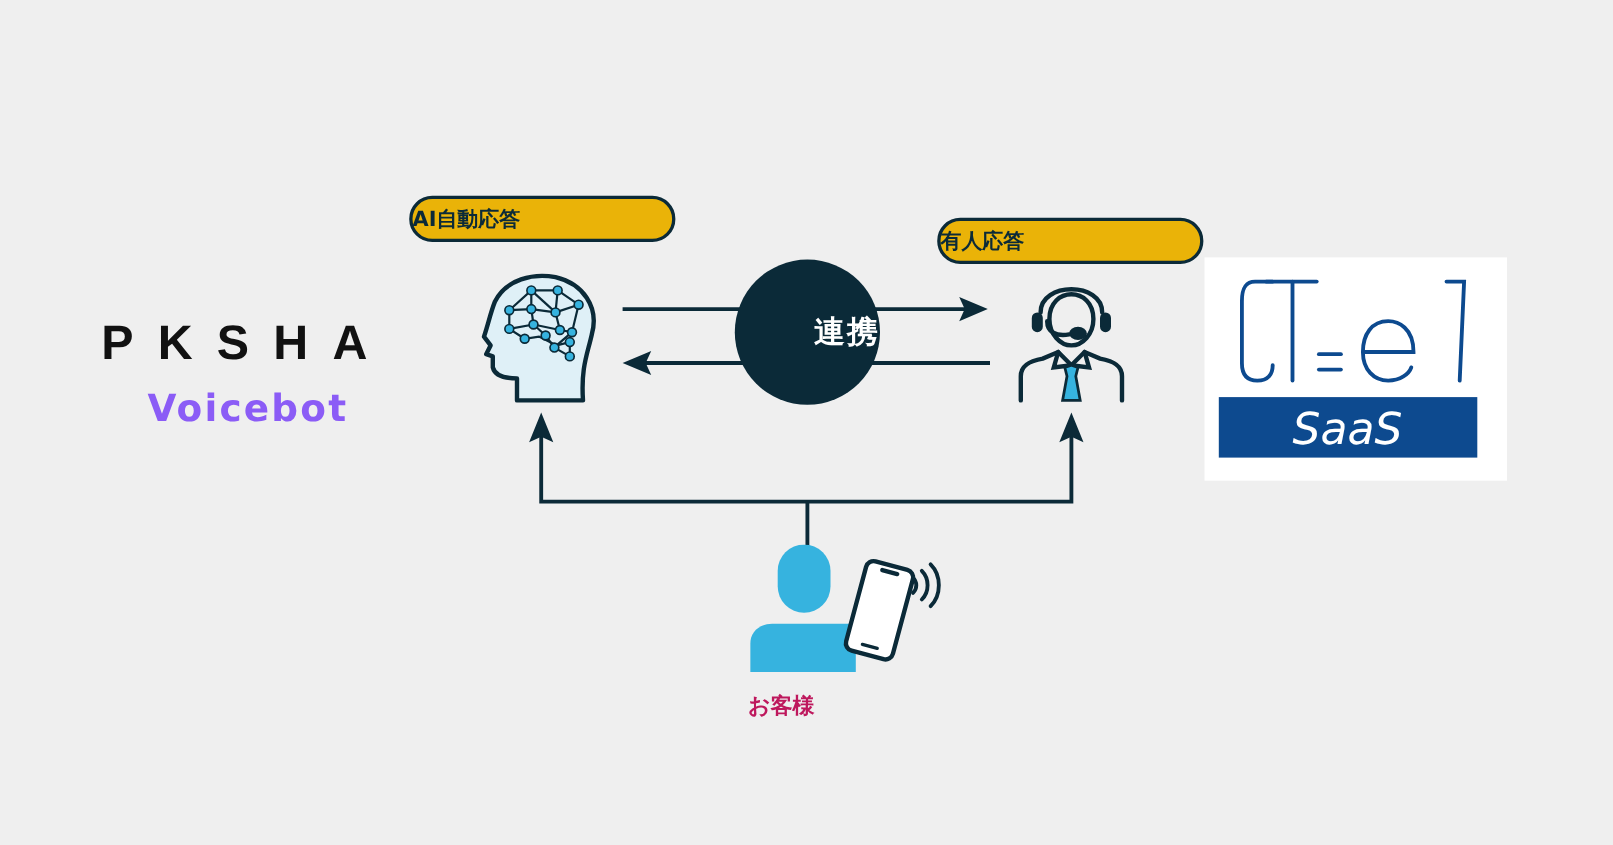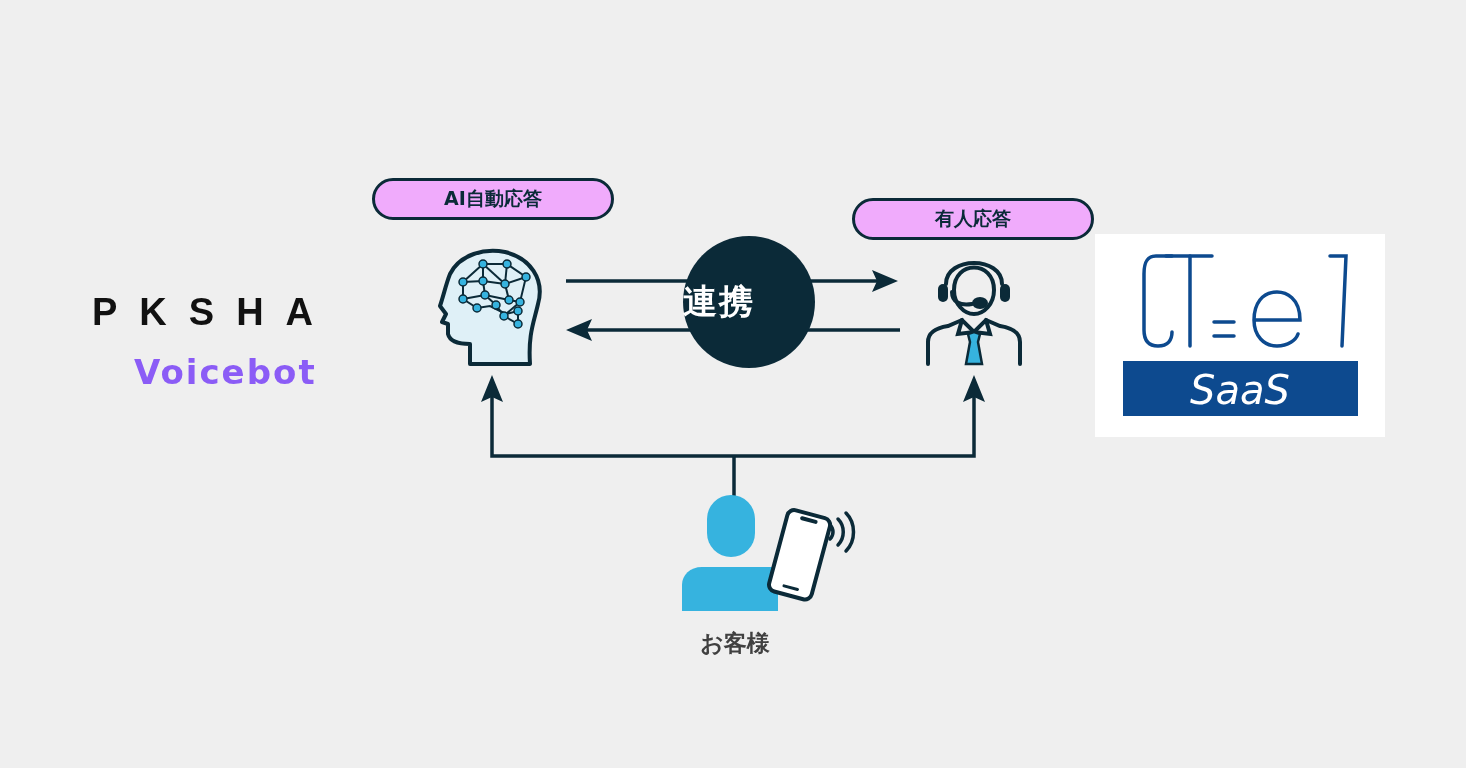--- a/index.html
+++ b/index.html
@@ -6,51 +6,50 @@
     body {
       width: 1466px; height: 768px; overflow: hidden;
       background: #efefef;
       position: relative;
       font-family: "DejaVu Sans", sans-serif;
     }
     .abs { position: absolute; }
     .pksha {
       left: 92px; top: 282px;
       font-family: "Liberation Sans", sans-serif;
-      font-weight: 700; font-size: 38px; letter-spacing: 22px;
+      font-weight: 700; font-size: 44px; letter-spacing: 22px;
       color: #111; line-height: 60px;
     }
     .voicebot {
       left: 134px; top: 350px;
       font-family: "DejaVu Sans", sans-serif;
       font-weight: 700; font-size: 34px; letter-spacing: 2px;
       color: #8b5cf6; line-height: 44px;
     }
     .pill {
       height: 42px; border: 3px solid #0b2a38; border-radius: 24px;
-      background: #f0abfc; box-sizing: border-box;
-      display: flex; align-items: center; justify-content: center;
+      background: #eab308; box-sizing: border-box;
+      display: flex; align-items: center; justify-content: flex-start;
       font-weight: 700; font-size: 19px; color: #0b2a38;
     }
     .pill-ai { left: 372px; top: 178px; width: 242px; }
     .pill-human { left: 852px; top: 178px; width: 242px; margin-top: 20px; }
     .badge {
-      left: 683px; top: 236px; width: 132px; height: 132px;
+      left: 668px; top: 236px; width: 132px; height: 132px;
       border-radius: 50%; background: #0b2a38; color: #fff;
-      display: flex; align-items: center; justify-content: flex-start;
-      font-weight: 700; font-size: 34px; letter-spacing: 2px;
+      display: flex; align-items: center; justify-content: flex-end;
+      font-weight: 700; font-size: 28px; letter-spacing: 2px;
     }
     .ctel-box {
       left: 1095px; top: 234px; width: 275px; height: 203px;
       background: #fff;
-      padding-left: 15px;
     }
     .customer-label {
-      left: 680px; top: 628px; width: 110px; text-align: center;
-      font-weight: 700; font-size: 23px; color: #404040;
+      left: 680px; top: 628px; width: 110px; 
+      font-weight: 700; font-size: 20px; color: #be185d;
     }
   </style>
 </head>
 <body>
 
 <div class="abs pksha">PKSHA</div>
 <div class="abs voicebot">Voicebot</div>
 
 <div class="abs pill pill-ai">
   <span>AI自動応答</span>

